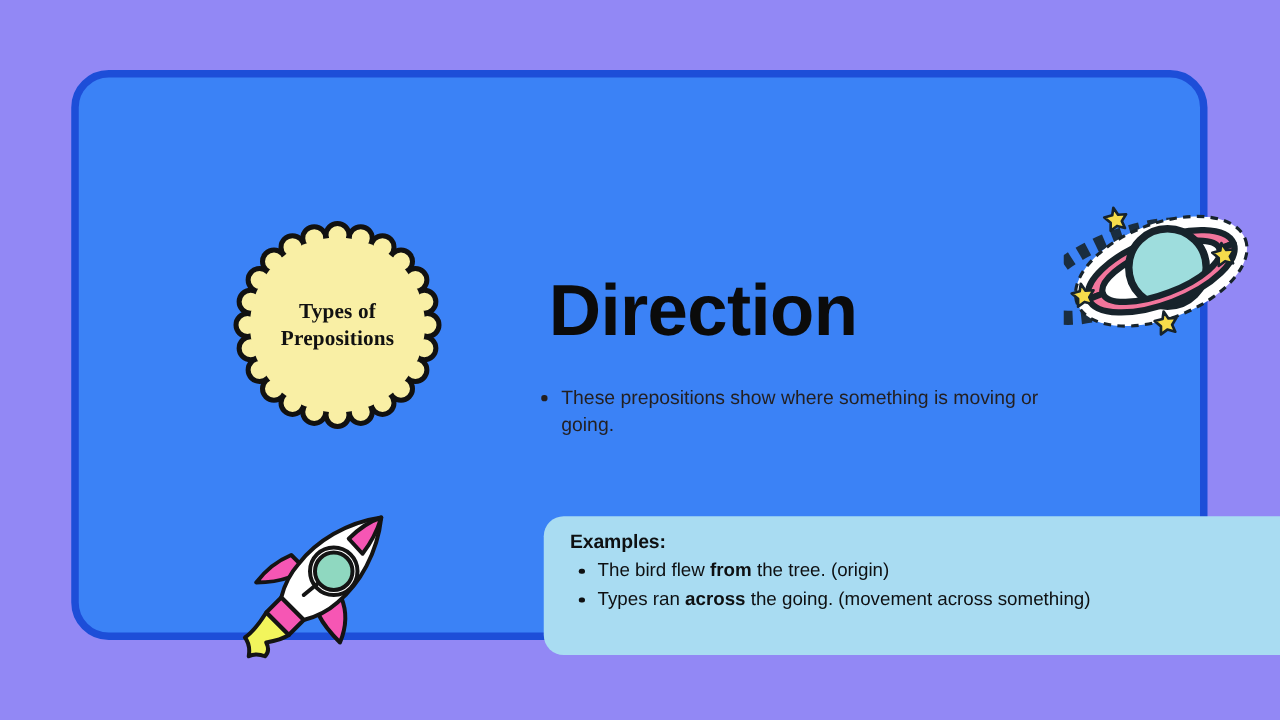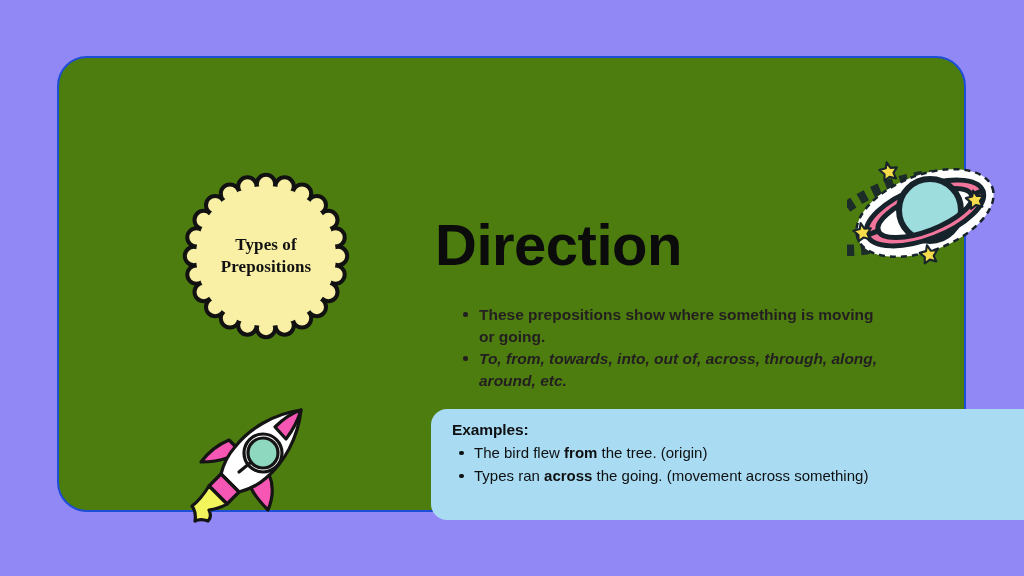--- a/index.html
+++ b/index.html
@@ -20,22 +20,22 @@
     background: #9288F5;
   }
 
   
   .card {
     position: absolute;
     left: 57px;
     top: 56px;
     width: 909px;
     height: 456px;
-    background: #4d7c0f;
-    border: 2px solid #1d4ed8;
+    background: #3b82f6;
+    border: 6px solid #1d4ed8;
     border-radius: 30px;
     box-sizing: border-box;
   }
 
   
   .badge-wrap {
     position: absolute;
     left: 121px;
     top: 112px;
     width: 172px;
@@ -77,27 +77,26 @@
     font-weight: bold;
     font-size: 58px;
     line-height: 1;
     color: #0B0B0B;
     letter-spacing: -0.5px;
   }
 
   
   .intro-list {
     position: absolute;
-    left: 400px;
+    left: 366px;
     top: 246px;
     width: 430px;
     margin: 0;
     padding: 0;
     list-style: none;
-    font-weight: bold;
   }
   .intro-list li {
     position: relative;
     padding-left: 20px;
     font-size: 15.5px;
     line-height: 1.42;
     color: #231F20;
   }
   .intro-list li::before {
     content: "";
@@ -218,21 +217,20 @@
       <div class="badge-text">
         <span>Types of</span>
         <span>Prepositions</span>
       </div>
     </div>
 
     <div class="title">Direction</div>
 
     <ul class="intro-list">
       <li>These prepositions show where something is moving or going.</li>
-      <li class="italic">To, from, towards, into, out of, across, through, along, around, etc.</li>
     </ul>
 
     <div class="examples">
       <div class="examples-title">Examples:</div>
       <ul class="examples-list">
         <li><span>The bird flew </span><b>from</b><span> the tree. (origin)</span></li>
         <li><span>Types ran </span><b>across</b><span> the going. (movement across something)</span></li>
       </ul>
     </div>
 

